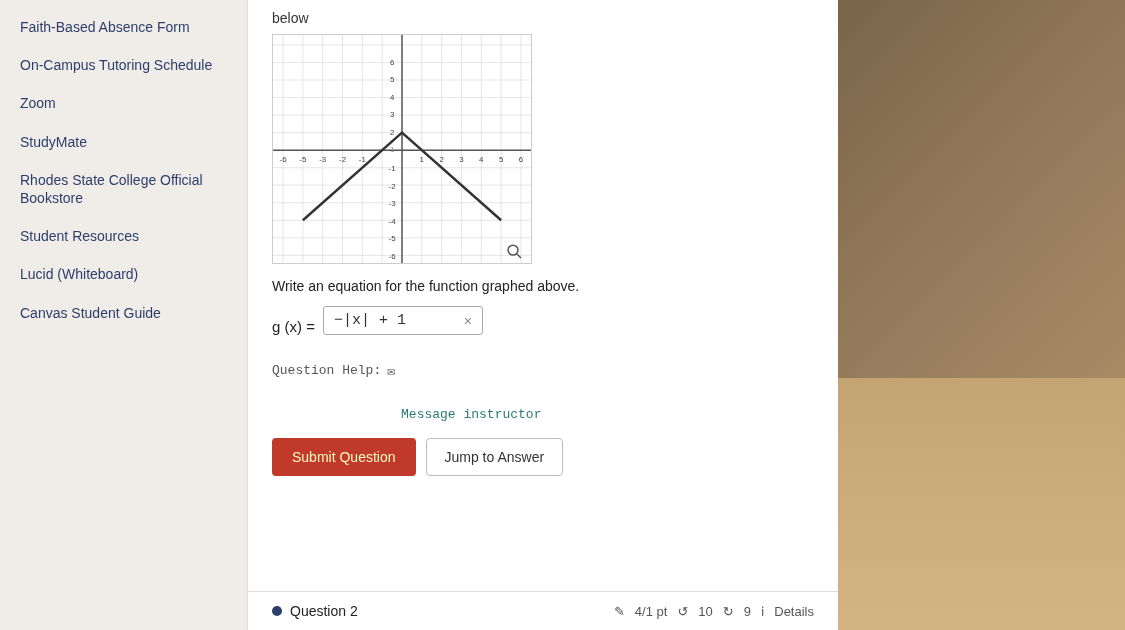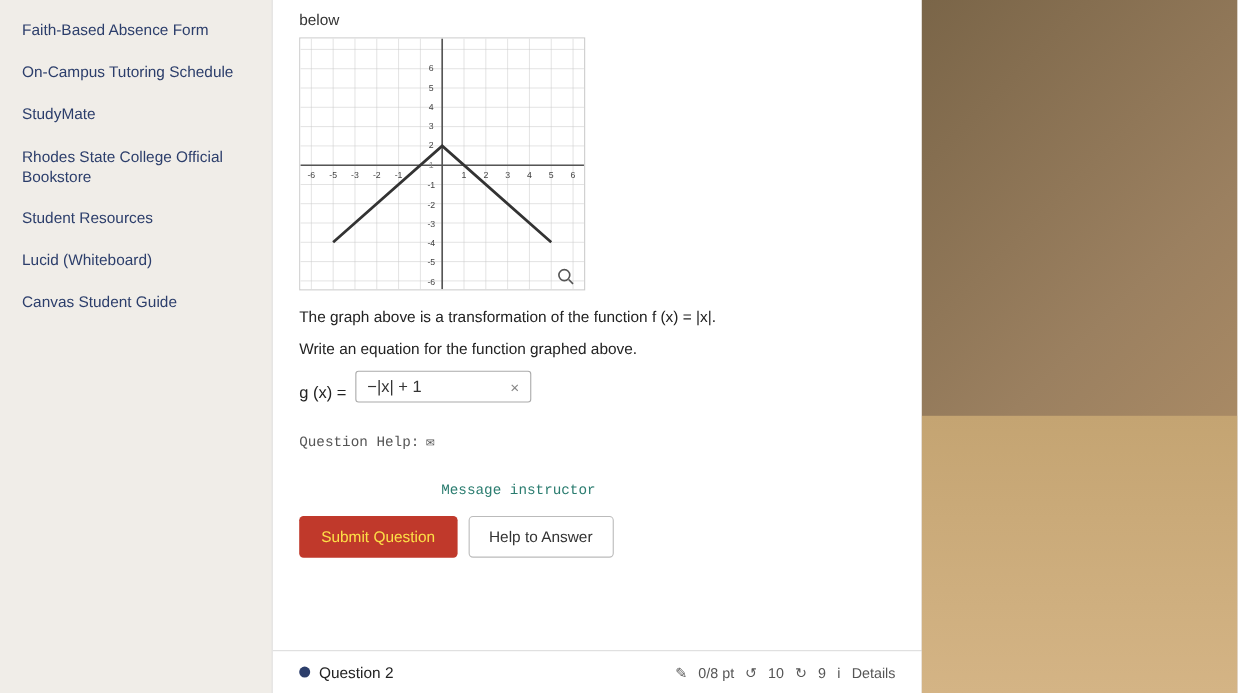--- a/index.html
+++ b/index.html
@@ -100,20 +100,21 @@
       align-items: center;
       min-width: 160px;
       background: #fff;
       position: relative;
     }
 
     .equation-input-text {
       flex: 1;
       font-size: 15px;
       color: #333;
+      font-family: Liberation Mono, monospace;
     }
 
     .equation-input-x {
       color: #888;
       font-size: 14px;
       margin-left: 10px;
       cursor: pointer;
     }
 
     .question-help {
@@ -134,21 +135,21 @@
     }
 
     .button-row {
       display: flex;
       gap: 10px;
       margin-bottom: 20px;
     }
 
     .submit-btn {
       background: #c0392b;
-      color: #fde047;
+      color: #fef9c3;
       border: none;
       border-radius: 4px;
       padding: 10px 20px;
       font-size: 14px;
       cursor: pointer;
       font-weight: 500;
     }
 
     .jump-btn {
       background: #fff;
@@ -213,20 +214,21 @@
       background: linear-gradient(180deg, #c4a472 0%, #d4b485 100%);
     }
   </style>
 </head>
 <body>
 
 <nav class="sidebar">
 
     <div class="sidebar-item">Faith-Based Absence Form</div>
     <div class="sidebar-item">On-Campus Tutoring Schedule</div>
+    <div class="sidebar-item">Zoom</div>
     <div class="sidebar-item">StudyMate</div>
     <div class="sidebar-item">Rhodes State College Official Bookstore</div>
     <div class="sidebar-item">Student Resources</div>
     <div class="sidebar-item">Lucid (Whiteboard)</div>
     <div class="sidebar-item">Canvas Student Guide</div>
   </nav>
 
 <main class="main-content">
   <div class="content-body">
 
@@ -301,53 +303,52 @@
 
         <polyline points="30,186.9 130,98.5 230,186.9" stroke="#333" stroke-width="2.5" fill="none"></polyline>
 
         <g transform="translate(235, 210)">
           <circle cx="7" cy="7" r="5" stroke="#555" stroke-width="1.5" fill="none"></circle>
           <line x1="11" y1="11" x2="15" y2="15" stroke="#555" stroke-width="1.5"></line>
         </g>
       </svg>
     </div>
 
-    <p class="problem-description">The graph above is a transformation of the function f (x) = |x|.</p>
 
     <p class="write-equation-label">Write an equation for the function graphed above.</p>
 
     <div class="equation-row">
       <span class="equation-lhs">g (x) =</span>
       <div class="equation-input-box">
         <span class="equation-input-text">−|x| + 1</span>
         <span class="equation-input-x">×</span>
       </div>
     </div>
 
     <div class="question-help">
       <span>Question Help:</span>
       <span>✉</span>
       <a href="#" class="message-instructor-link">Message instructor</a>
     </div>
 
     <div class="button-row">
       <button class="submit-btn">Submit Question</button>
-      <button class="jump-btn">Help to Answer</button>
+      <button class="jump-btn">Jump to Answer</button>
     </div>
 
   </div>
 
   <div class="bottom-bar">
     <div class="question-label">
       <span class="dot-icon"></span>
       <span>Question 2</span>
     </div>
     <div class="bottom-right">
       <span>✎</span>
-      <span>0/8 pt</span>
+      <span>4/1 pt</span>
       <span>↺</span>
       <span>10</span>
       <span>↻</span>
       <span>9</span>
       <span>ℹ</span>
       <span style="cursor:pointer;">Details</span>
     </div>
   </div>
 </main>
 

